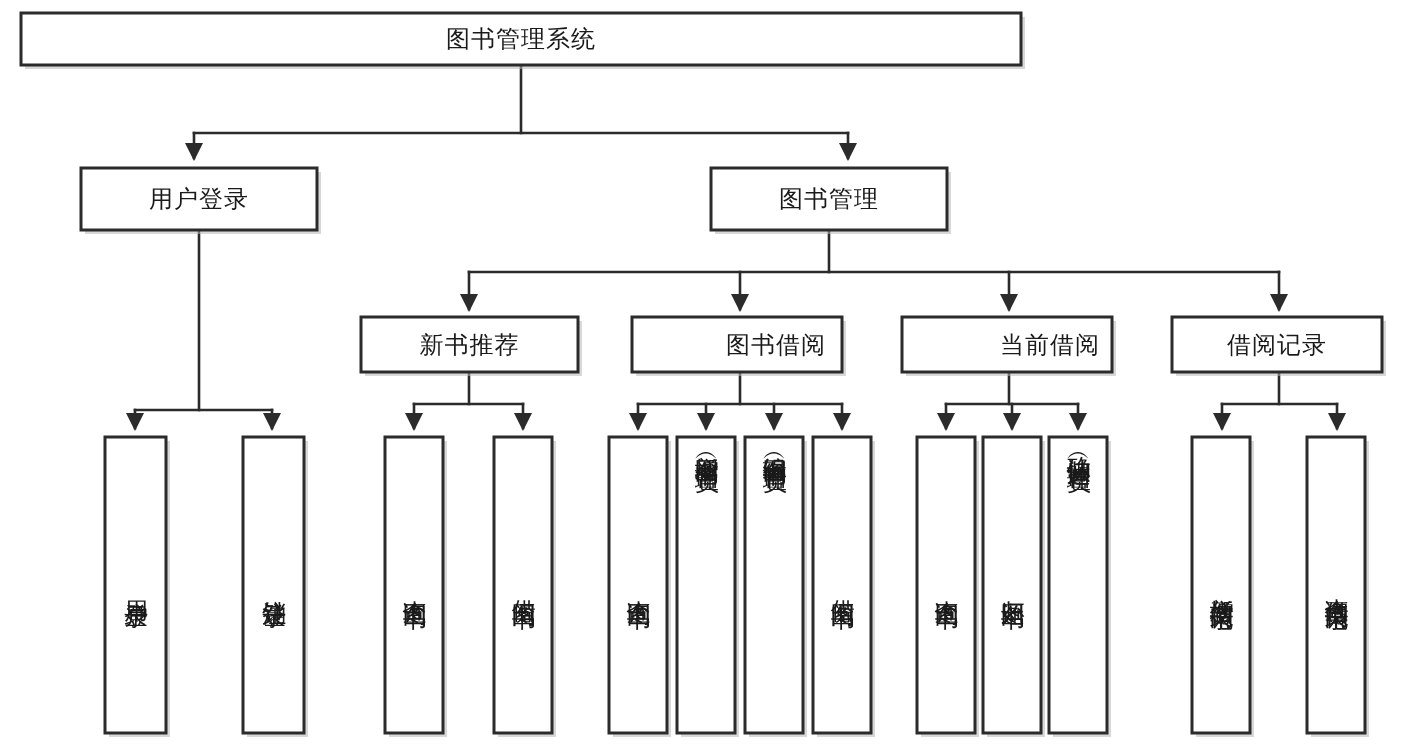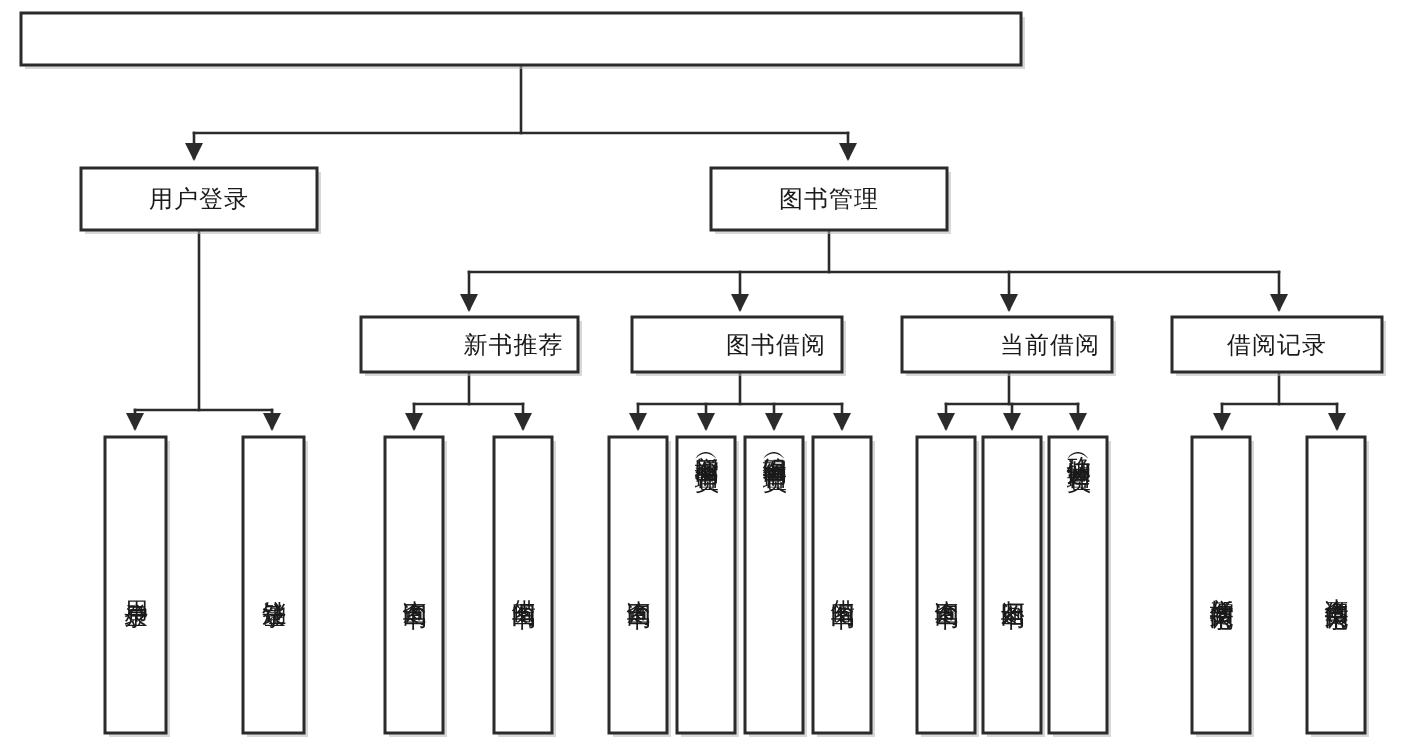--- a/index.html
+++ b/index.html
@@ -196,29 +196,32 @@
     <g>
       <rect class="shadow-box" x="1196" y="441" width="58" height="296"></rect>
       <rect class="node-box" x="1192" y="437" width="58" height="296"></rect>
     </g>
     <g>
       <rect class="shadow-box" x="1311" y="441" width="58" height="296"></rect>
       <rect class="node-box" x="1307" y="437" width="58" height="296"></rect>
     </g>
   </svg>
 
+  <div class="hlabel-wrap" style="left:21px;top:13px;width:1000px;height:52px;">
+    <span>图书管理系统</span>
+  </div>
 
   <div class="hlabel-wrap" style="left:81px;top:168px;width:236px;height:62px;">
     <span>用户登录</span>
   </div>
   <div class="hlabel-wrap" style="left:711px;top:168px;width:236px;height:62px;border-radius:14px;">
     <span>图书管理</span>
   </div>
 
-  <div class="hlabel-wrap" style="left:361px;top:317px;width:217px;height:55px;margin-left:44px;">
+  <div class="hlabel-wrap" style="left:361px;top:317px;width:217px;height:55px;">
     <span>新书推荐</span>
   </div>
   <div class="hlabel-wrap" style="left:632px;top:317px;width:210px;height:55px;margin-left:39px;">
     <span>图书借阅</span>
   </div>
   <div class="hlabel-wrap" style="left:902px;top:317px;width:198px;height:55px;justify-content:flex-end;">
     <span>当前借阅</span>
   </div>
   <div class="hlabel-wrap" style="left:1172px;top:317px;width:210px;height:55px;border-radius:16px;">
     <span>借阅记录</span>

